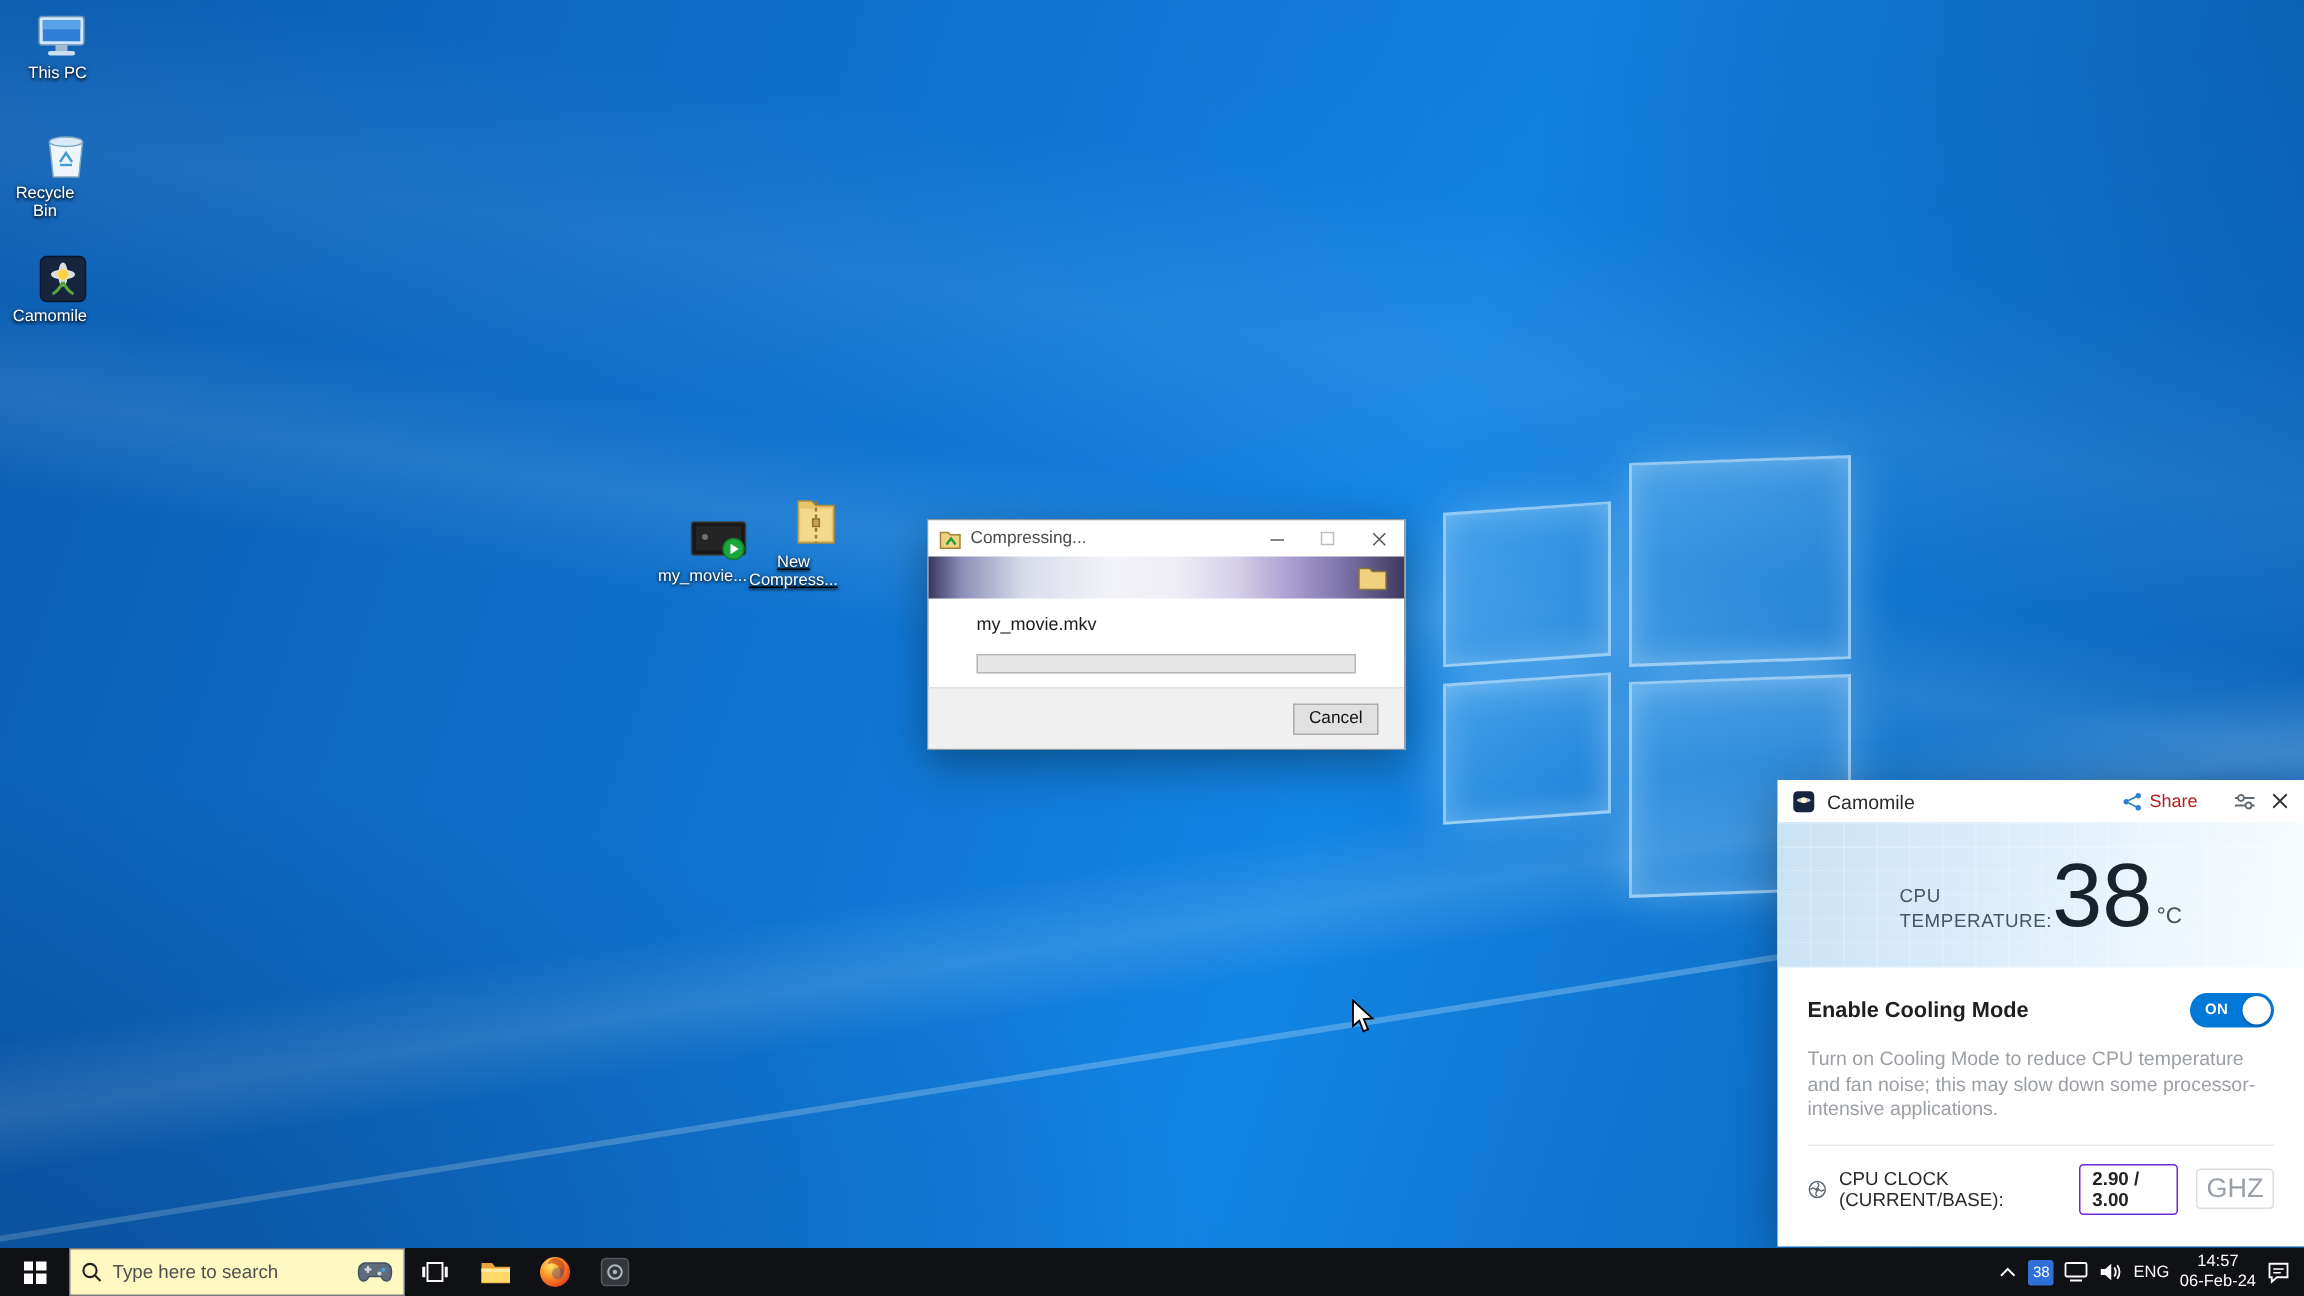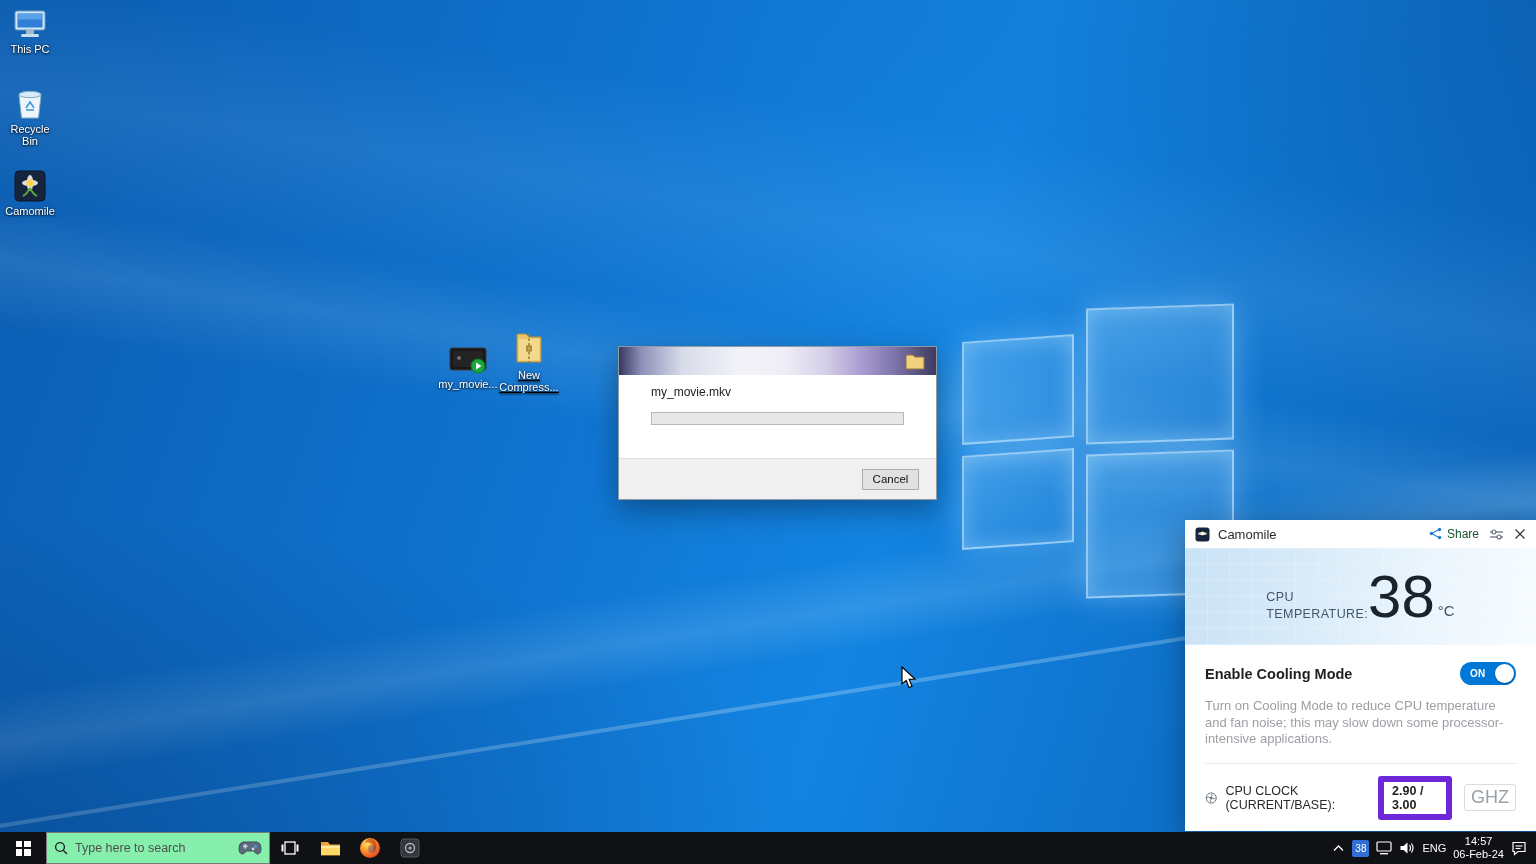--- a/index.html
+++ b/index.html
@@ -21,21 +21,21 @@
     background:linear-gradient(180deg, rgba(255,255,255,0), rgba(200,235,255,.16) 55%, rgba(255,255,255,0)); }
   .ray4 { top:690px; height:4px; transform:rotate(-9deg); background:rgba(215,240,255,.28); }
   .logo-pane { position:absolute; background:linear-gradient(150deg, rgba(140,205,250,.40), rgba(80,160,230,.22));
     border:2px solid rgba(200,232,255,.65); box-shadow:0 0 34px rgba(150,210,255,.45), inset 0 0 22px rgba(190,230,255,.35); }
   .pane-tl { left:962px; top:338px; width:112px; height:103px; transform:skewY(-4deg); }
   .pane-tr { left:1086px; top:306px; width:148px; height:136px; transform:skewY(-2deg); }
   .pane-bl { left:962px; top:452px; width:112px; height:94px; transform:skewY(-4deg); }
   .pane-br { left:1086px; top:452px; width:148px; height:144px; transform:skewY(-2deg); }
 
   
-  .desktop-icon { position:absolute; width:56px; display:flex; flex-direction:column; align-items:center; cursor:default; }
+  .desktop-icon { position:absolute; width:56px; display:flex; flex-direction:column; align-items:flex-end; cursor:default; }
   .di-glyph { height:34px; display:flex; align-items:flex-end; justify-content:center; }
   .di-label { margin-top:3px; font-size:11px; line-height:12px; color:#fff; text-align:center;
     text-shadow:0 1px 2px rgba(0,0,0,.85), 0 0 3px rgba(0,0,0,.5); word-wrap:break-word; }
 
   
   .win-dialog { position:absolute; left:618px; top:346px; width:319px; height:154px; background:#fff;
     border:1px solid #8f9aa3; box-shadow:0 10px 28px rgba(0,0,0,.35); display:flex; flex-direction:column; }
   .dlg-titlebar { height:24px; display:flex; align-items:center; padding-left:7px; background:#fff; flex:0 0 auto; }
   .dlg-title { flex:1; font-size:11.5px; color:#4a4a4a; margin-left:6px; white-space:nowrap; }
   .dlg-btn { width:34px; height:24px; display:flex; align-items:center; justify-content:center; }
@@ -48,50 +48,50 @@
   .dlg-footer { flex:0 0 auto; height:41px; background:#f0f0f0; border-top:1px solid #dfdfdf;
     display:flex; align-items:center; justify-content:flex-end; padding:0 17px; }
   .btn { min-width:57px; height:21px; background:#e1e1e1; border:1px solid #adadad; font-size:11.5px; color:#111;
     display:flex; align-items:center; justify-content:center; cursor:pointer; }
 
   
   .cam-window { position:absolute; left:1185px; top:520px; width:351px; height:311px; background:#fff;
     box-shadow:0 8px 30px rgba(0,0,0,.32); display:flex; flex-direction:column; }
   .cam-titlebar { height:28px; flex:0 0 auto; display:flex; align-items:center; padding:0 10px; }
   .cam-title { font-size:13px; color:#2b2b2b; margin-left:8px; flex:1; }
-  .cam-share { display:flex; align-items:flex-start; gap:5px; color:#14532d; font-size:12px; cursor:pointer; }
+  .cam-share { display:flex; align-items:center; gap:5px; color:#b91c1c; font-size:12px; margin-right:14px; cursor:pointer; }
   .cam-tool { margin-left:10px; display:flex; align-items:center; cursor:pointer; }
   .cam-header { height:97px; flex:0 0 auto; display:flex; align-items:center; justify-content:center; padding:0 20px;
     background-image:
       repeating-linear-gradient(0deg, rgba(255,255,255,.22) 0 1px, rgba(255,255,255,0) 1px 16px),
       repeating-linear-gradient(90deg, rgba(255,255,255,.18) 0 1px, rgba(255,255,255,0) 1px 22px),
       linear-gradient(100deg,#c9e2f5 0%,#d9ebf9 35%,#ecf6fd 70%,#f7fcff 100%); }
   .cam-temp-label { font-size:12.5px; line-height:17px; color:#42566a; letter-spacing:.4px; padding-top:18px; }
   .cam-temp { display:flex; align-items:flex-end; }
   .cam-temp-value { font-size:60px; line-height:58px; color:#18232e; }
   .cam-temp-unit { font-size:15px; color:#45525e; margin:0 0 7px 3px; }
   .cam-body { flex:1; padding:17px 20px 0; display:flex; flex-direction:column; }
   .cooling-row { display:flex; align-items:center; justify-content:space-between; }
   .cooling-label { font-size:14.5px; font-weight:bold; color:#1f1f1f; }
   .toggle { width:56px; height:23px; border-radius:12px; background:#0078d7; position:relative; display:flex; align-items:center; cursor:pointer; }
   .toggle-text { color:#fff; font-size:10px; font-weight:bold; margin-left:10px; letter-spacing:.3px; }
   .toggle-knob { position:absolute; top:2px; right:2px; width:19px; height:19px; border-radius:50%; background:#fff;
     box-shadow:0 1px 2px rgba(0,0,0,.3); }
   .cam-desc { margin-top:13px; font-size:13px; line-height:16.5px; color:#9b9fa4; }
   .clock-row { margin-top:15px; border-top:1px solid #e9e9e9; padding-top:12px; display:flex; align-items:center; gap:8px; }
   .clock-label { font-size:12.5px; color:#2a2a2a; }
-  .clock-value { margin-left:auto; border:6px solid #6d28d9; border-radius:3px; padding:2px 8px; font-size:12.5px; font-weight:bold; color:#222; }
+  .clock-value { margin-left:auto; border:1px solid #6d28d9; border-radius:3px; padding:2px 8px; font-size:12.5px; font-weight:bold; color:#222; }
   .clock-unit { border:1px solid #dcdcdc; border-radius:3px; padding:2px 6px; font-size:18px; color:#98a0a8; margin-left:4px; }
 
   
   .taskbar { position:absolute; left:0; right:0; bottom:0; height:32px; background:#101114; display:flex; align-items:stretch; z-index:50; }
   .tb-start { width:46px; display:flex; align-items:center; justify-content:center; cursor:pointer; }
   .win-grid { width:15px; height:15px; display:grid; grid-template-columns:1fr 1fr; grid-template-rows:1fr 1fr; gap:2px; }
   .win-grid div { background:#fff; }
-  .tb-search { width:224px; background:#86efac; border:1px solid #7a7a7a; display:flex; align-items:center; padding:0 7px; gap:7px; }
+  .tb-search { width:224px; background:#fef9c3; border:1px solid #7a7a7a; display:flex; align-items:center; padding:0 7px; gap:7px; }
   .tb-search input { border:none; outline:none; background:transparent; font-size:12.5px; color:#111; flex:1; min-width:0;
     font-family:"Liberation Sans", "DejaVu Sans", sans-serif; }
   .tb-search input::placeholder { color:#4f4f4f; opacity:1; }
   .tb-icon { width:40px; display:flex; align-items:center; justify-content:center; cursor:pointer; }
   .tb-tray { margin-left:auto; display:flex; align-items:center; gap:7px; padding-right:9px; color:#fff; }
   .tray-badge { width:17px; height:17px; background:#2f6fd6; border-radius:2px; color:#fff; font-size:10px;
     display:flex; align-items:center; justify-content:center; cursor:pointer; }
   .tray-text { font-size:11px; cursor:pointer; }
   .tray-clock { font-size:11px; line-height:13px; text-align:center; cursor:pointer; }
 
@@ -170,20 +170,42 @@
       <path d="M3 6 h9 l3 3 h12 v25 H3 Z" fill="#e9c36a" stroke="#b08d3e"></path>
       <rect x="4.5" y="11" width="21" height="21.5" fill="#f3d98b"></rect>
       <line x1="15" y1="6" x2="15" y2="34" stroke="#9a7a32" stroke-width="1.6" stroke-dasharray="2.5,2"></line>
       <rect x="12.8" y="18" width="4.4" height="5" fill="#c9a24e" stroke="#8f6f2c"></rect>
     </svg>
   </div>
   <div class="di-label">New Compress...</div>
 </div>
 
 <div class="win-dialog">
+  <div class="dlg-titlebar">
+    <svg width="15" height="13" viewBox="0 0 15 13">
+      <path d="M1 2 h5 l1.5 1.5 H14 v9 H1 Z" fill="#f0d27e" stroke="#a3813a"></path>
+      <path d="M5 10 l3 -4 l3 4" fill="none" stroke="#1f9e3c" stroke-width="1.6"></path>
+    </svg>
+    <span class="dlg-title">Compressing...</span>
+    <div class="dlg-btn">
+      <svg width="11" height="11" viewBox="0 0 11 11">
+          <line x1="1" y1="6" x2="10" y2="6" stroke="#5a5a5a" stroke-width="1"></line>
+        </svg>
+    </div>
+    <div class="dlg-btn">
+      <svg width="10" height="10" viewBox="0 0 10 10">
+          <rect x="1" y="1" width="8" height="8" fill="none" stroke="#bdbdbd" stroke-width="1"></rect>
+        </svg>
+    </div>
+    <div class="dlg-btn">
+      <svg width="11" height="11" viewBox="0 0 11 11">
+          <path d="M1.5 1.5 L9.5 9.5 M9.5 1.5 L1.5 9.5" stroke="#5a5a5a" stroke-width="1.1"></path>
+        </svg>
+    </div>
+  </div>
   <div class="dlg-banner">
     <svg width="22" height="20" viewBox="0 0 22 20" style="position:absolute; right:10px; top:4px;">
       <path d="M2 4 h7 l2 2 h9 v12 H2 Z" fill="#f0d27e" stroke="#8d7340"></path>
     </svg>
   </div>
   <div class="dlg-body">
     <div class="dlg-file">my_movie.mkv</div>
     <div class="dlg-progress">
       <div class="dlg-progress-fill"></div>
     </div>

